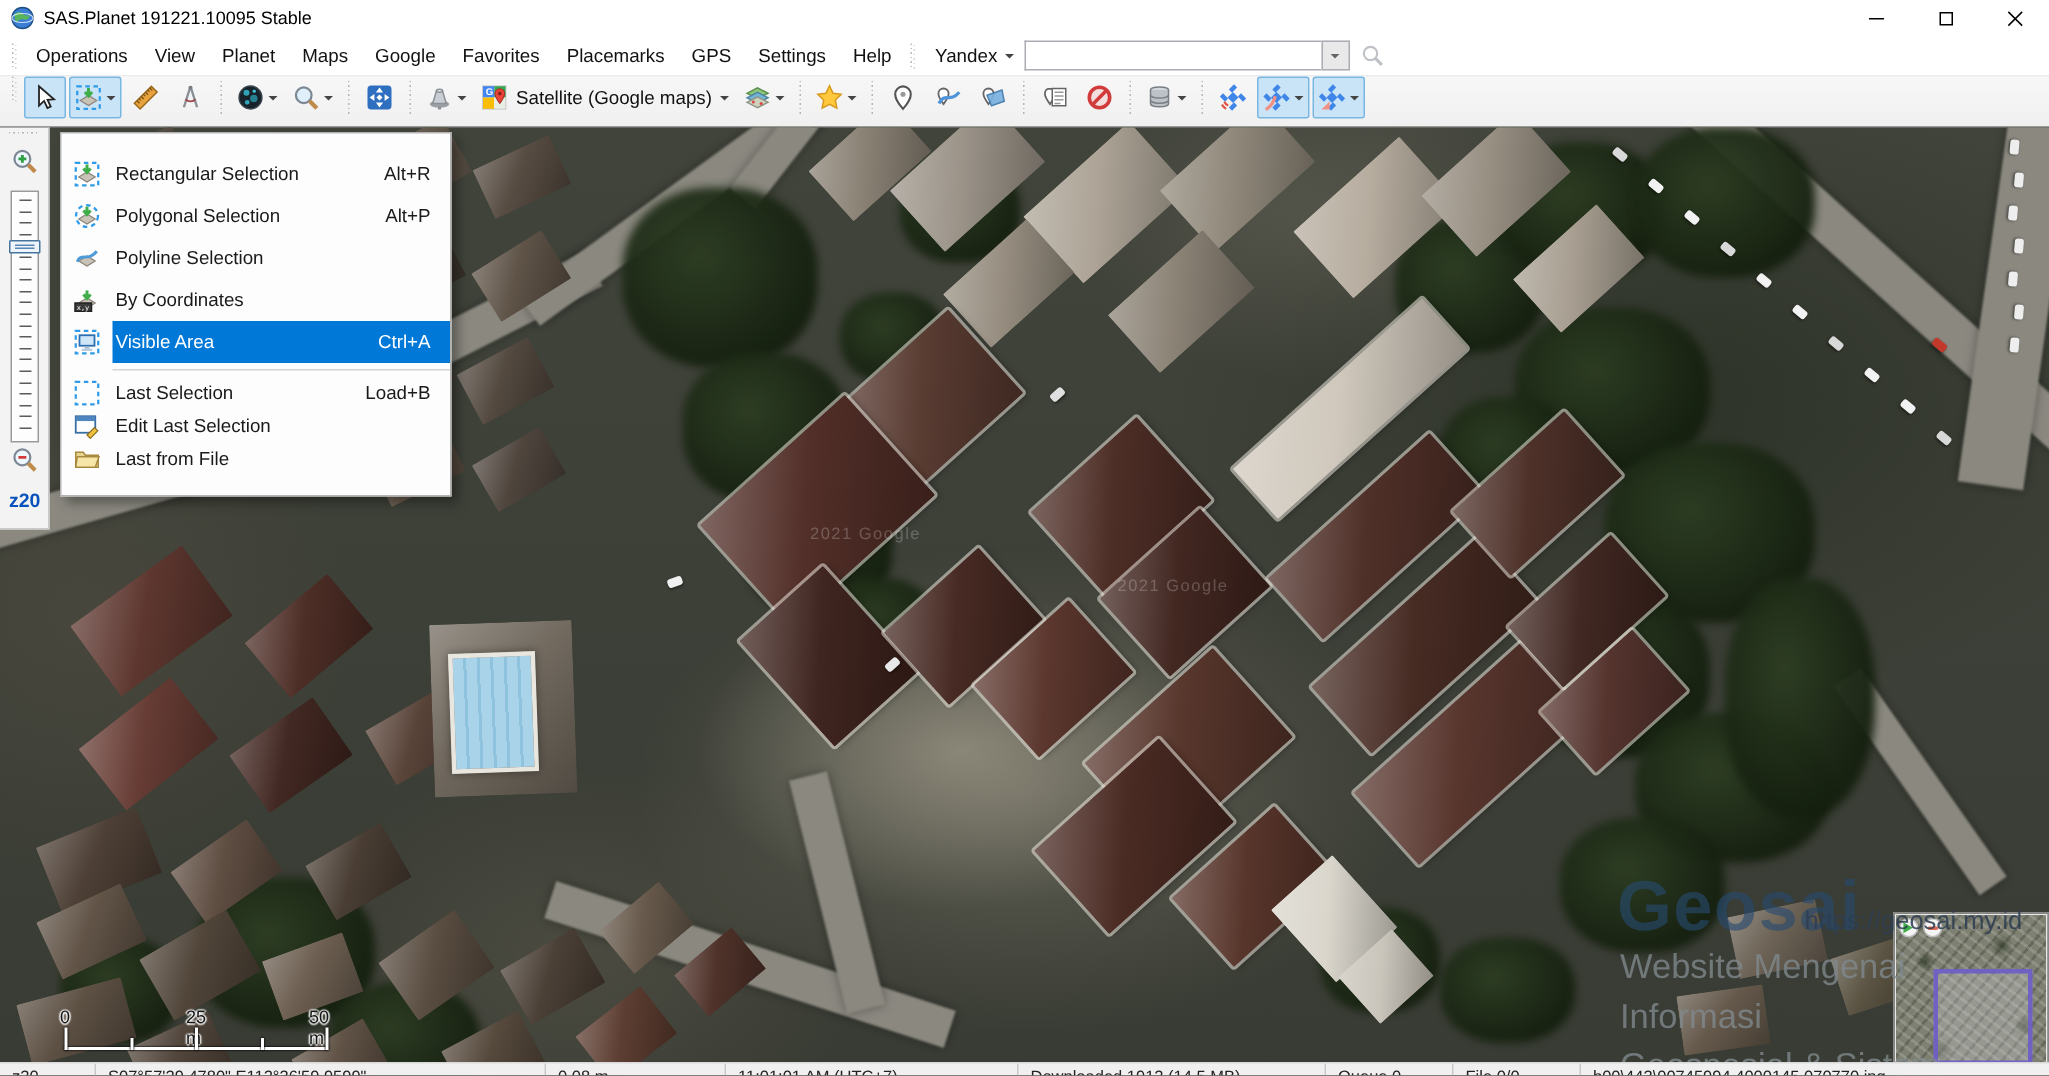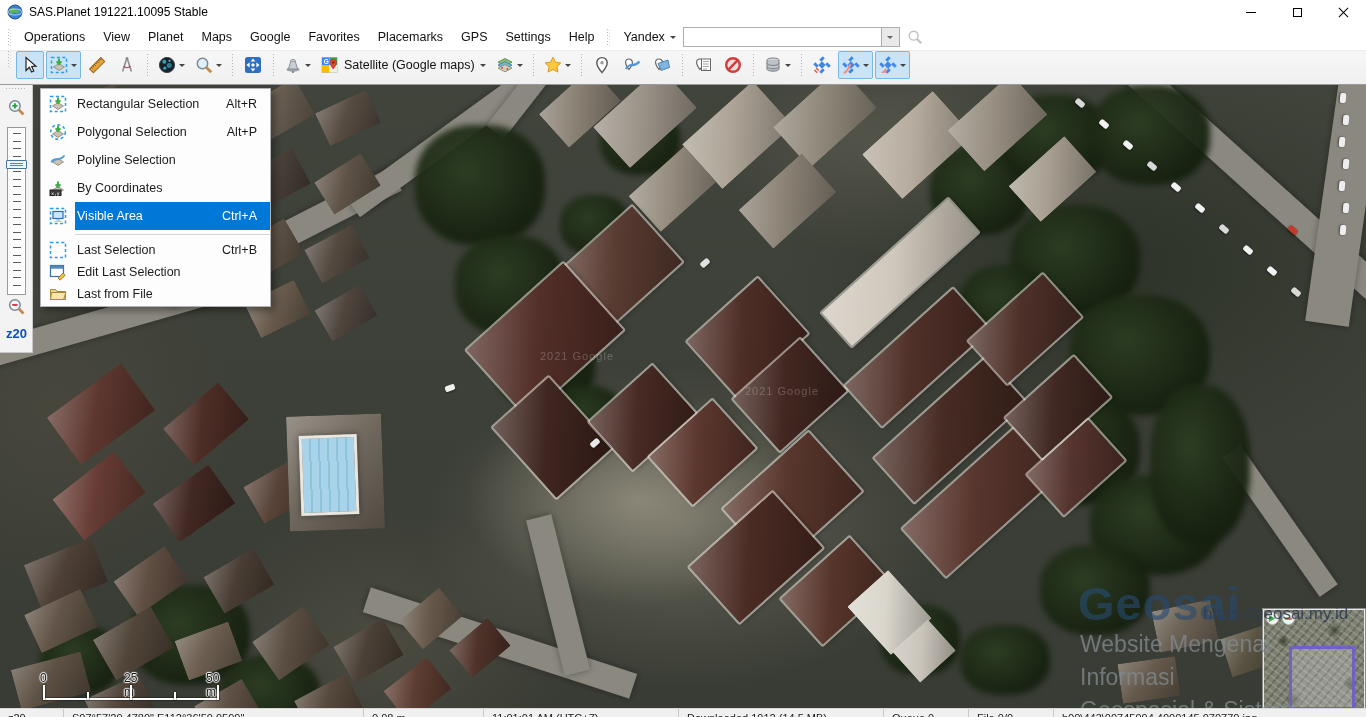--- a/index.html
+++ b/index.html
@@ -80,22 +80,22 @@
     background:#fdfdfd; border:1px solid #9a9a9a; }
   .zs-tick { position:absolute; left:5px; width:8px; height:1px; background:#5a5a5a; }
   .zs-handle { position:absolute; left:-2px; top:32px; width:21px; height:9px; background:#eef4fb;
     border:1px solid #46749e; border-radius:1px; }
   .zs-handle::before { content:""; position:absolute; left:3px; right:3px; top:2px; height:1px; background:#5b86b4; }
   .zs-handle::after  { content:""; position:absolute; left:3px; right:3px; bottom:2px; height:1px; background:#5b86b4; }
   .zoom-out-icon { position:absolute; left:0; top:212px; width:33px; display:flex; justify-content:center; }
   .zoom-level { position:absolute; left:0; top:241px; width:33px; text-align:center;
     font-size:13px; font-weight:bold; color:#0a52bb; }
   
-  .popup-menu { position:absolute; left:40px; top:88px; width:231px; background:#fdfdfd;
-    border:1px solid #b3b3b3; box-shadow:4px 4px 7px rgba(0,0,0,.35); z-index:60; padding:1px 0; }
+  .popup-menu { position:absolute; left:40px; top:88px; width:261px; background:#fdfdfd;
+    border:1px solid #b3b3b3; box-shadow:4px 4px 7px rgba(0,0,0,.35); z-index:60; padding:13px 0; }
   .mi { display:flex; align-items:center; height:28px; font-size:12.5px; color:#1a1a1a; }
   .mi.small { height:22px; }
   .mi-icon { width:34px; display:flex; align-items:center; justify-content:center; flex:none; align-self:stretch; }
   .mi-body { flex:1; display:flex; align-items:center; align-self:stretch; }
   .mi.highlight .mi-body { background:#0078d7; color:#fff; }
   .mi-label { flex:1; padding-left:2px; white-space:nowrap; }
   .mi-short { padding-right:13px; }
   .mi-sep { height:9px; display:flex; align-items:center; }
   .mi-sep > div { margin-left:34px; flex:1; border-top:1px solid #d4d4d4; }
   
@@ -651,21 +651,21 @@
         <div></div>
       </div>
       <div class="mi small">
         <span class="mi-icon">
           <svg width="18" height="18" viewBox="0 0 18 18">
             <rect x="1.5" y="1.5" width="15" height="15" fill="none" stroke="#2f9be8" stroke-width="1.5" stroke-dasharray="3 2.4"></rect>
           </svg>
         </span>
         <span class="mi-body">
           <span class="mi-label">Last Selection</span>
-          <span class="mi-short">Ctrl+B</span>
+          <span class="mi-short">Load+B</span>
         </span>
       </div>
       <div class="mi small">
         <span class="mi-icon">
           <svg width="18" height="18" viewBox="0 0 18 18">
             <rect x="1.5" y="2.5" width="13" height="11" fill="#fff" stroke="#3a6ea5" stroke-width="1.2"></rect>
             <rect x="1.5" y="2.5" width="13" height="3.2" fill="#4f86c0"></rect>
             <path d="M9 15 L14 10 L16.2 12.2 L11.2 17.2 Z" fill="#f0c040" stroke="#8a6d1f" stroke-width=".8"></path>
           </svg>
         </span>

